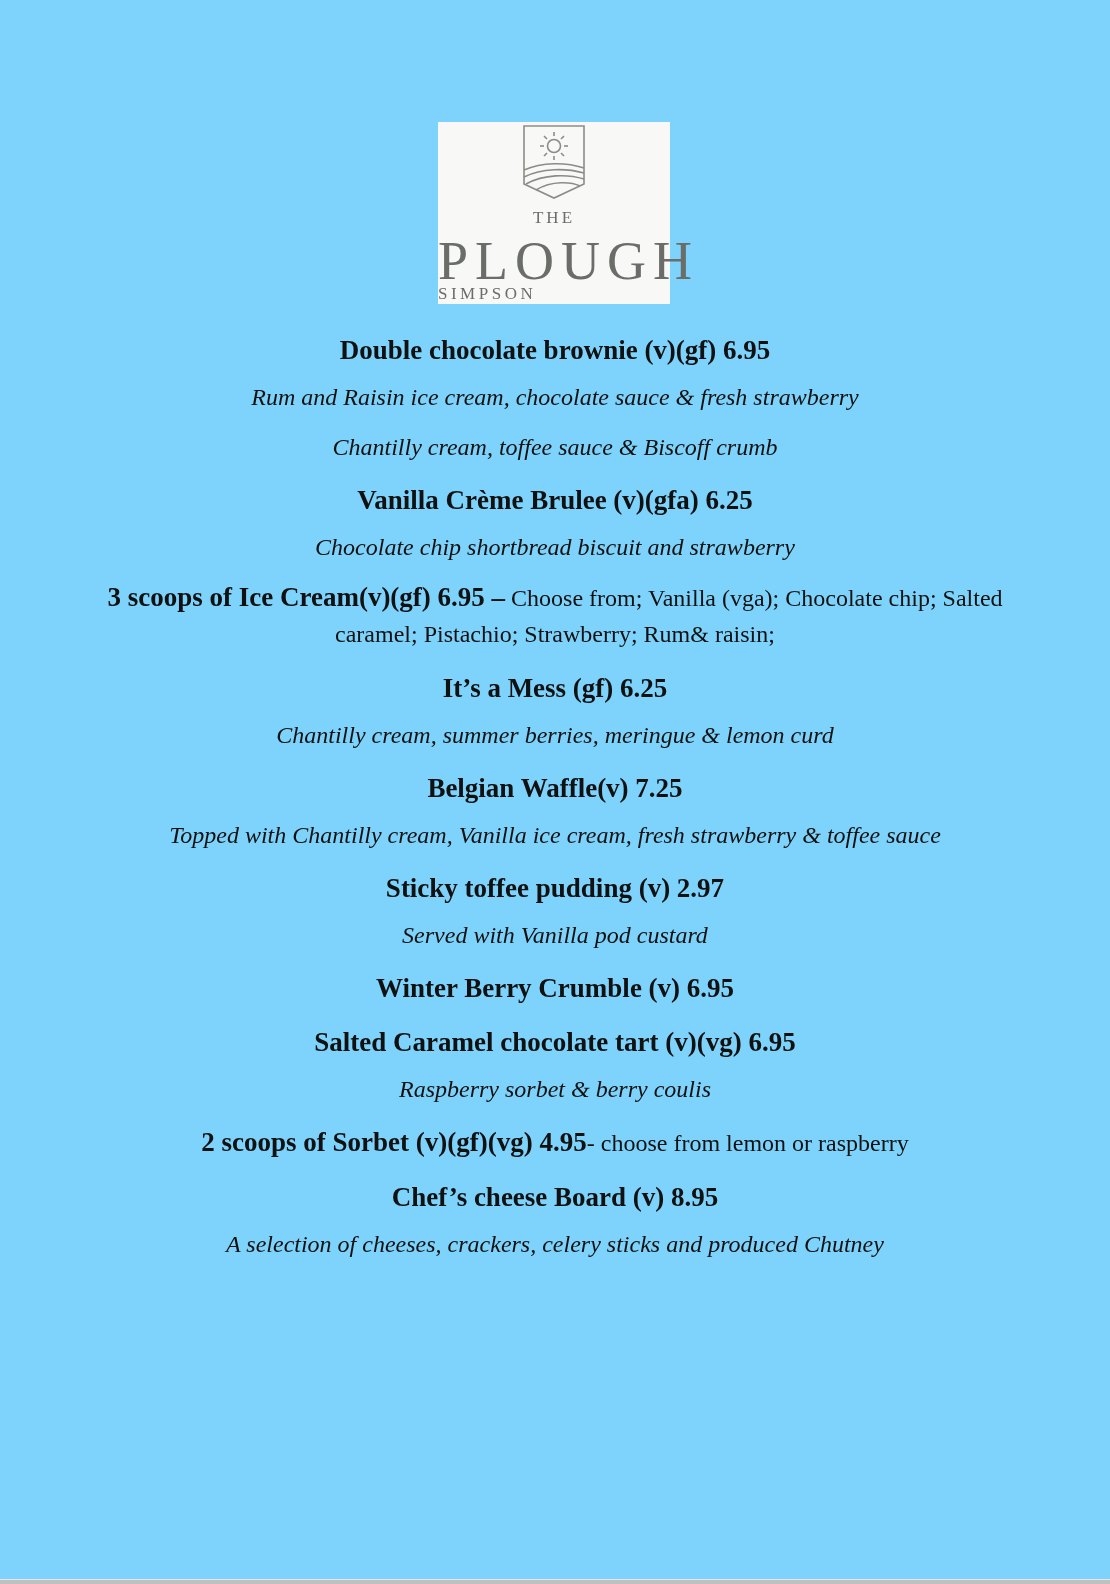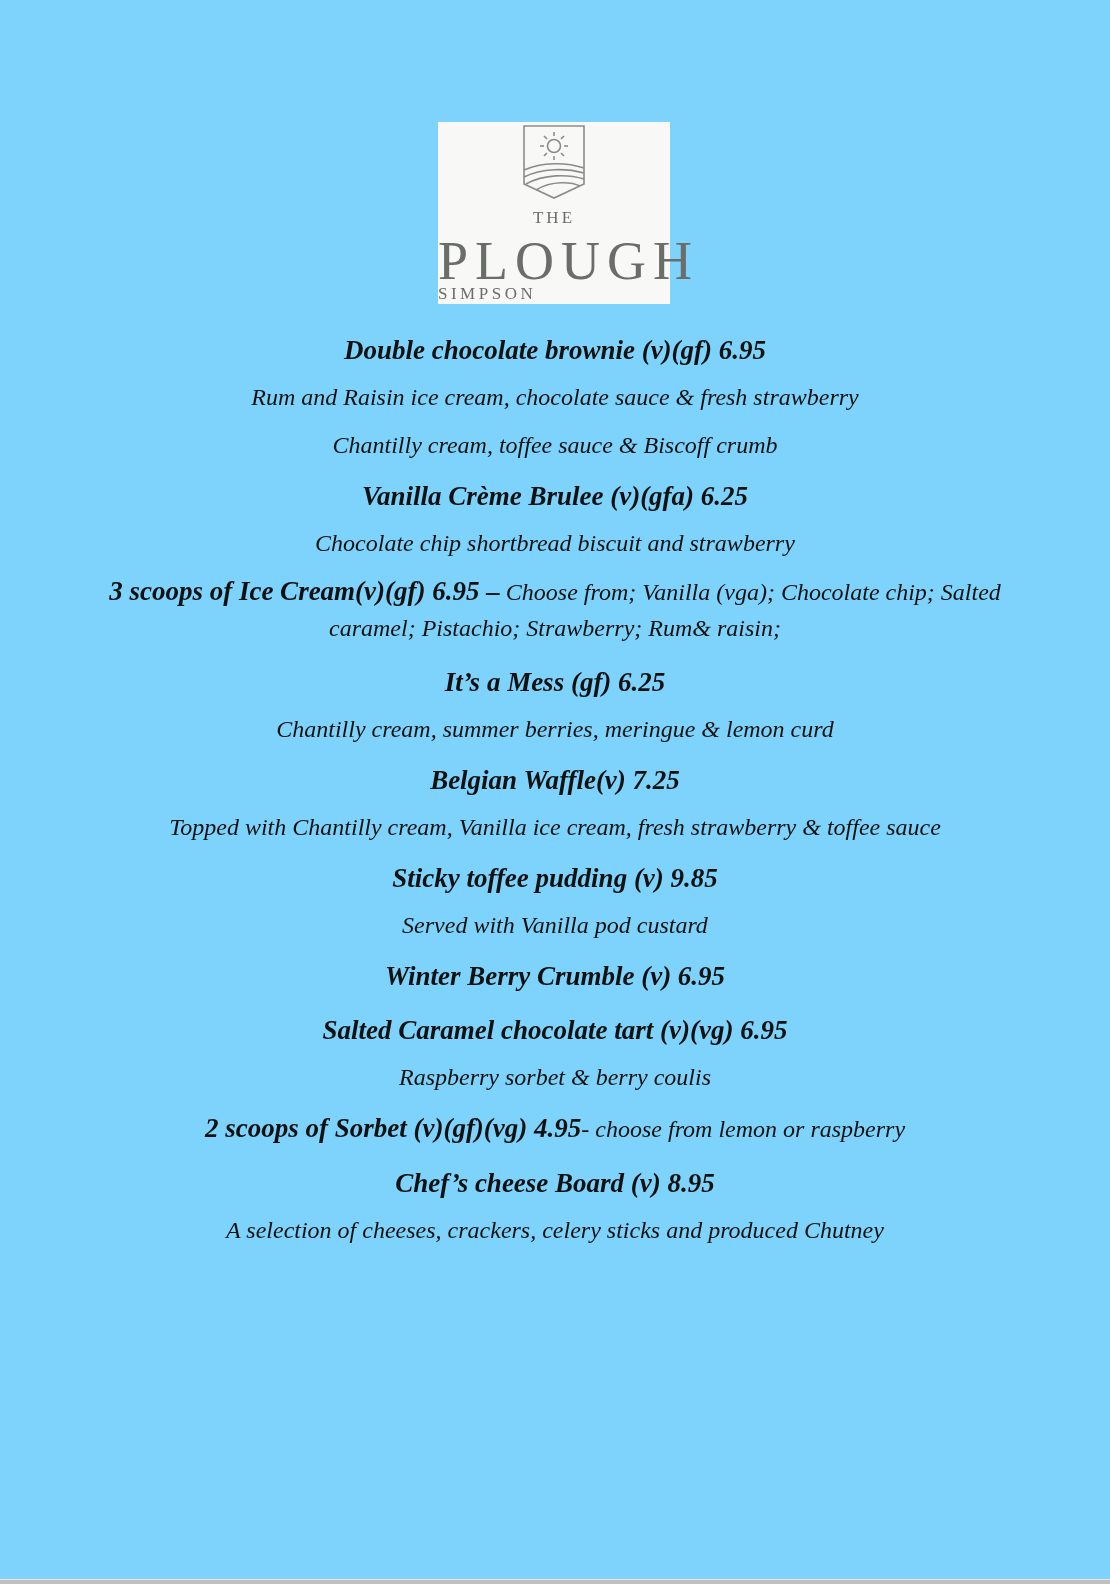--- a/index.html
+++ b/index.html
@@ -80,33 +80,32 @@
     
     .menu {
       position: absolute;
       left: 80px;
       width: 950px;
       top: 330px;
       text-align: center;
     }
     .item-title {
       font-family: "Liberation Serif", serif;
-      font-style: italic;
       font-weight: bold;
       font-size: 27px;
       line-height: 40px;
       margin: 0;
       white-space: nowrap;
     }
     .item-desc {
       font-family: "Liberation Serif", serif;
       font-style: italic;
       font-size: 24px;
       line-height: 34px;
-      margin: 6px;
+      margin: 16px;
     }
     .inline-desc {
       font-weight: normal;
       font-size: 24px;
     }
     .wrap-title {
       white-space: normal;
       line-height: 35px;
     }
   </style>
@@ -163,21 +162,21 @@
       <p class="item-title">It’s a Mess (gf) 6.25</p>
       <p class="item-desc" style="margin-top:10px;">Chantilly cream, summer berries, meringue &amp; lemon curd</p>
     </div>
 
     <div style="margin-top:14px;">
       <p class="item-title">Belgian Waffle(v) 7.25</p>
       <p class="item-desc" style="margin-top:10px;">Topped with Chantilly cream, Vanilla ice cream, fresh strawberry &amp; toffee sauce</p>
     </div>
 
     <div style="margin-top:14px;">
-      <p class="item-title">Sticky toffee pudding (v) 9.85</p>
+      <p class="item-title">Sticky toffee pudding (v) 2.97</p>
       <p class="item-desc" style="margin-top:10px;">Served with Vanilla pod custard</p>
     </div>
 
     <div style="margin-top:14px;">
       <p class="item-title">Winter Berry Crumble (v) 6.95</p>
     </div>
 
     <div style="margin-top:14px;">
       <p class="item-title">Salted Caramel chocolate tart (v)(vg) 6.95</p>
       <p class="item-desc" style="margin-top:10px;">Raspberry sorbet &amp; berry coulis</p>

